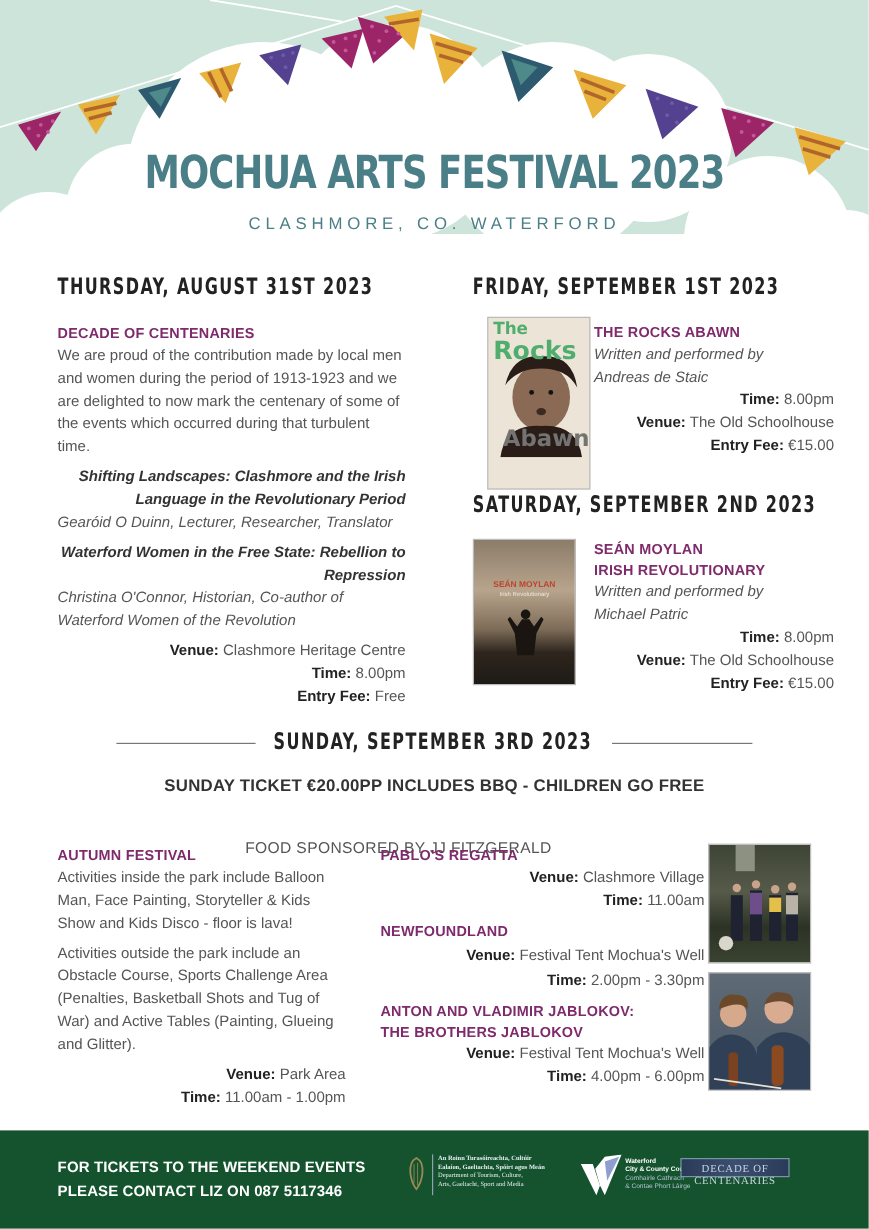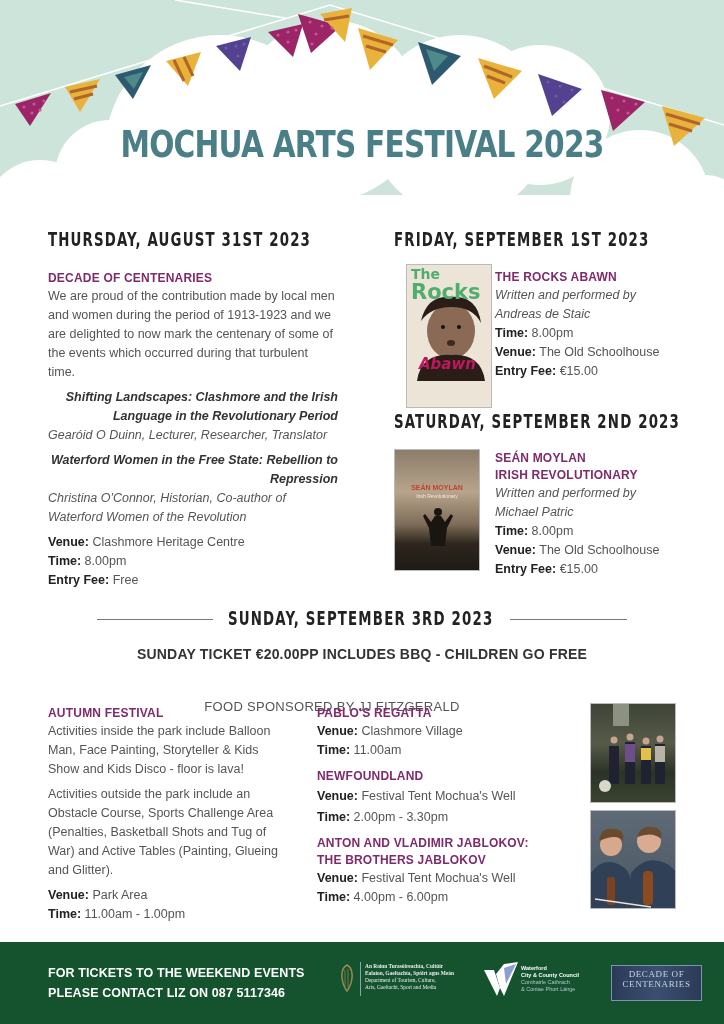--- a/index.html
+++ b/index.html
@@ -22,21 +22,21 @@
   
   .day-heading {
     position: absolute; font-family: "DejaVu Sans Condensed", "DejaVu Sans", sans-serif; font-weight: bold;
     font-size: 19px; letter-spacing: 1.5px; color: #222; white-space: nowrap;
     transform-origin: left center; transform: scaleX(0.78);
   }
   .event-title { font-family: "Liberation Sans", sans-serif; font-weight: bold; font-size: 12px; color: #7e2a6b; line-height: 17px; letter-spacing: 0.2px; }
   .body-text { font-size: 12.5px; line-height: 19px; color: #555; }
   .talk-title { font-style: italic; font-weight: bold; font-size: 12.5px; line-height: 19px; color: #333; text-align: right; }
   .talk-sub { font-style: italic; font-size: 12.5px; line-height: 19px; color: #555; }
-  .detail { font-size: 12.5px; line-height: 19px; color: #555; }
+  .detail { font-size: 12.5px; line-height: 19px; color: #555; text-align: right; }
   .detail b { color: #222; }
   .gap { height: 6px; }
 
   .col { position: absolute; }
   .poster { position: absolute; border: 1px solid #bbb; overflow: hidden; }
 
   
   .rule { position: absolute; height: 1px; background: #777; }
   .sunday-ticket { position: absolute; left: 0; width: 724px; text-align: center; top: 646px; font-size: 14px; font-weight: bold; color: #333; letter-spacing: 0.2px; }
   .sunday-sponsor { position: absolute; left: 0; width: 664px; text-align: center; top: 667px; font-size: 13px; color: #555; letter-spacing: 0.3px; margin-top: 32px; }
@@ -44,21 +44,21 @@
   
   .footer { position: absolute; left: 0; top: 942px; width: 724px; height: 82px; background: #14532d; }
   .footer-contact { position: absolute; left: 48px; top: 21px; color: #fff; font-weight: bold; font-size: 12.5px; line-height: 20px; letter-spacing: 0.1px; }
   .logo-dept { position: absolute; left: 340px; top: 20px; width: 150px; height: 34px; }
   .logo-dept .harp { position: absolute; left: 0; top: 2px; width: 14px; height: 28px; }
   .logo-dept .sep { position: absolute; left: 20px; top: 0; width: 1px; height: 34px; background: #8aa2b2; }
   .logo-dept .txt { position: absolute; left: 25px; top: 1px; font-family: "Liberation Serif", serif; font-size: 5.4px; line-height: 7px; color: #e6edf2; white-space: nowrap; }
   .logo-wcc { position: absolute; left: 484px; top: 20px; width: 100px; height: 36px; }
   .logo-wcc .txt { position: absolute; left: 37px; top: 3px; font-size: 5.5px; line-height: 7px; color: #fff; white-space: nowrap; }
   .logo-wcc .txt .dim { color: #b3c4d2; }
-  .logo-doc { position: absolute; left: 611px; top: 23px; width: 91px; height: 36px; border: 1px solid #7d93aa; background: linear-gradient(90deg,#2a3b58,#3b4f70 50%,#2a3b58); }
+  .logo-doc { position: absolute; left: 567px; top: 23px; width: 91px; height: 16px; border: 1px solid #7d93aa; background: linear-gradient(90deg,#2a3b58,#3b4f70 50%,#2a3b58); }
   .logo-doc .txt { position: absolute; left: 0; top: 3px; width: 100%; text-align: center; font-family: "Liberation Serif", serif; font-size: 9px; line-height: 10px; color: #c9d3e0; letter-spacing: 0.6px; }
 </style>
 </head>
 <body>
 
 <div class="header">
   <svg class="clouds" width="724" height="215" viewBox="0 0 724 215">
 
     <g fill="#ffffff">
       <circle cx="40" cy="215" r="55"></circle>
@@ -132,20 +132,21 @@
         <circle cx="244" cy="44" r="1.6"></circle>
         <circle cx="238" cy="56" r="1.6"></circle>
       <circle cx="548" cy="82" r="1.6"></circle>
         <circle cx="560" cy="86" r="1.6"></circle>
         <circle cx="572" cy="90" r="1.6"></circle>
         <circle cx="556" cy="96" r="1.6"></circle>
         <circle cx="564" cy="102" r="1.6"></circle>
     </g>
   </svg>
   <div class="title">MOCHUA ARTS FESTIVAL 2023</div>
+  <div class="subtitle">CLASHMORE, CO. WATERFORD</div>
 </div>
 
 <div class="day-heading" style="left:48px; top:228px;">THURSDAY, AUGUST 31ST 2023</div>
 <div class="col" style="left:48px; top:270px; width:290px;">
   <div class="event-title">DECADE OF CENTENARIES</div>
   <div class="body-text">We are proud of the contribution made by local men and women during the period of 1913-1923 and we are delighted to now mark the centenary of some of the events which occurred during that turbulent time.</div>
   <div class="gap"></div>
   <div class="talk-title">Shifting Landscapes: Clashmore and the Irish Language in the Revolutionary Period</div>
   <div class="talk-sub">Gearóid O Duinn, Lecturer, Researcher, Translator</div>
   <div class="gap"></div>
@@ -164,21 +165,21 @@
     <path d="M14 56 Q20 30 44 32 Q70 30 74 58 Q66 42 44 42 Q24 42 14 56Z" fill="#2a1d17"></path>
     <path d="M10 116 Q14 88 44 90 Q74 88 78 116Z" fill="#2a1d17"></path>
     <circle cx="36" cy="62" r="2" fill="#111"></circle>
       <circle cx="52" cy="62" r="2" fill="#111"></circle>
     <ellipse cx="44" cy="78" rx="4" ry="3" fill="#3b2a22"></ellipse>
   </svg>
   <div style="position:absolute; left:4px; top:2px; color:#4fae6d; font-weight:bold; font-size:14px; line-height:15px; font-family:'DejaVu Sans',sans-serif;">
     <div>The</div>
     <div style="font-size:21px; line-height:20px;">Rocks</div>
   </div>
-  <div style="position:absolute; left:12px; top:90px; color:#be185d; font-weight:bold; font-size:15px; font-family:'DejaVu Sans',sans-serif;font-style:italic;">Abawn</div>
+  <div style="position:absolute; left:12px; top:90px; color:#737373; font-weight:bold; font-size:19px; font-family:'DejaVu Sans',sans-serif;">Abawn</div>
 </div>
 <div class="col" style="left:495px; top:269px; width:200px;">
   <div class="event-title">THE ROCKS ABAWN</div>
   <div class="talk-sub">Written and performed by</div>
   <div class="talk-sub">Andreas de Staic</div>
   <div class="detail"><b>Time:</b> <span>8.00pm</span></div>
   <div class="detail"><b>Venue:</b> <span>The Old Schoolhouse</span></div>
   <div class="detail"><b>Entry Fee:</b> <span>€15.00</span></div>
 </div>
 

